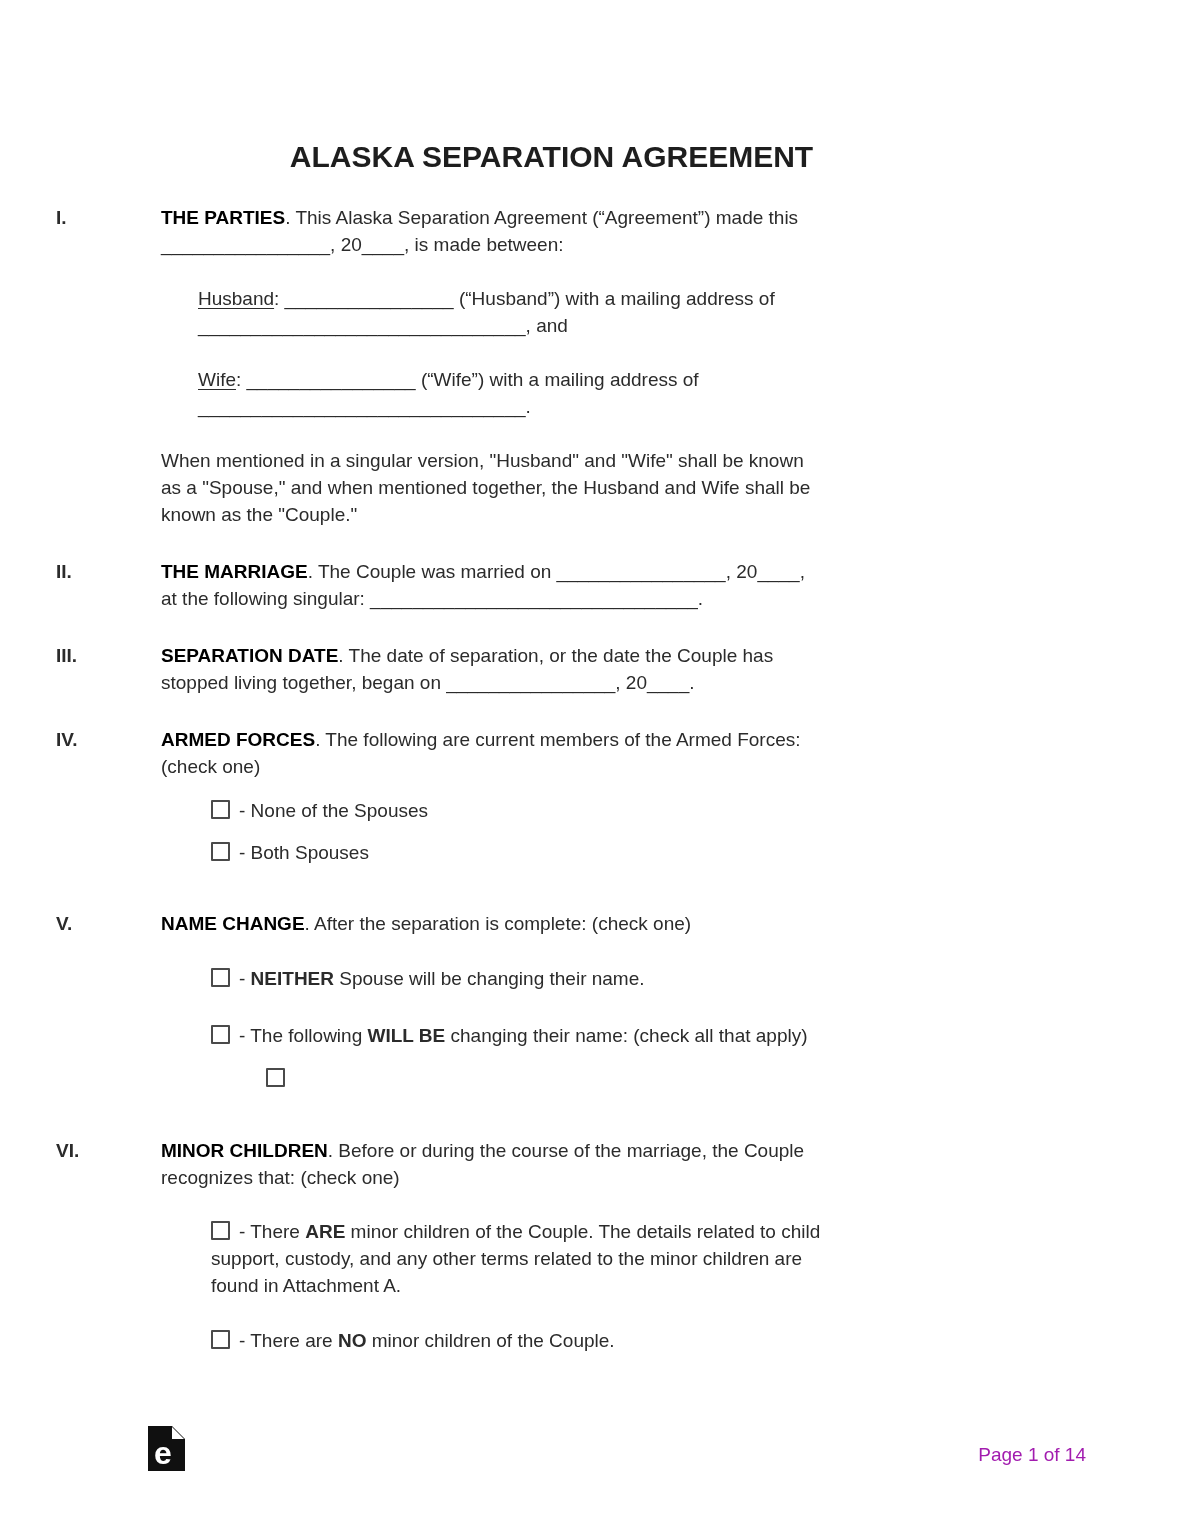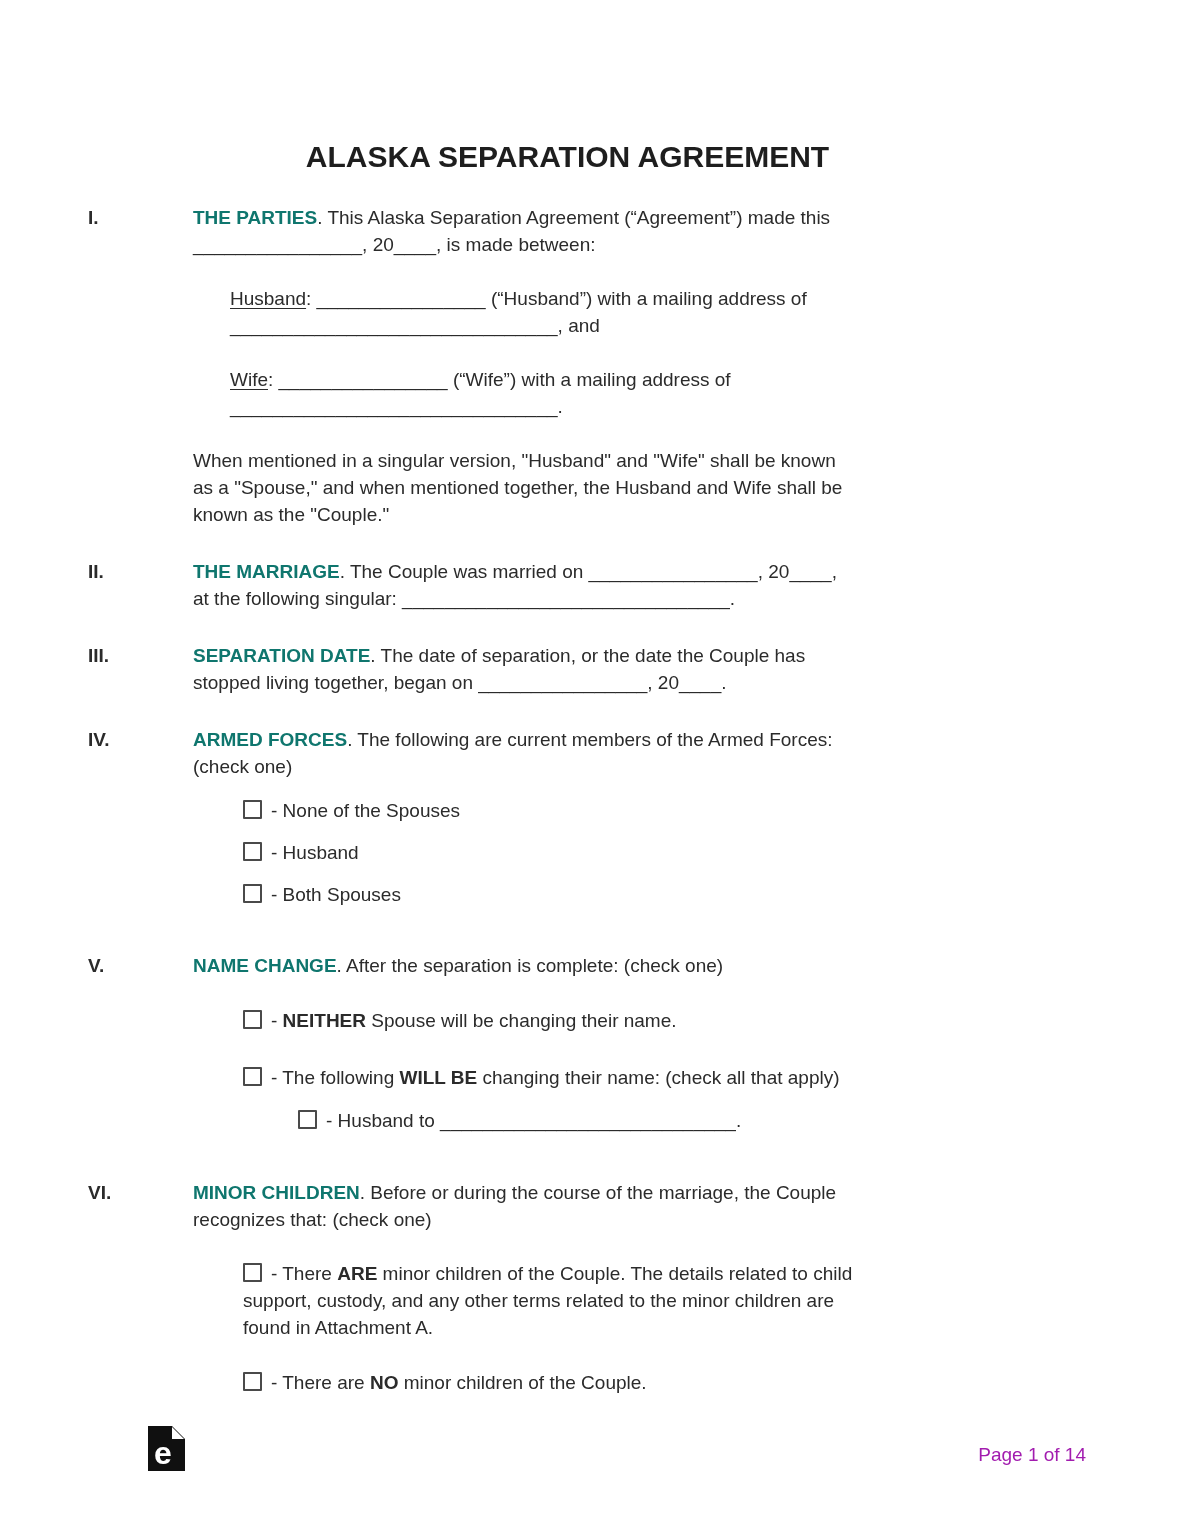--- a/index.html
+++ b/index.html
@@ -12,21 +12,21 @@
     height: 1536px;
     position: relative;
     overflow: hidden;
     font-family: "Liberation Sans", sans-serif;
     color: #2b2b2b;
     font-size: 19px;
   }
   .doc {
     box-sizing: border-box;
     width: 1187px;
-    padding: 140px 140px 0 88px;
+    padding: 140px 140px 0 56px;
   }
   .doc-title {
     margin: 0 0 30px 0;
     text-align: center;
     font-size: 30px;
     font-weight: 700;
     letter-spacing: 0px;
     color: #1e1e1e;
   }
   .sec {
@@ -38,21 +38,21 @@
     font-weight: 700;
     line-height: 27px;
   }
   .content { min-width: 0; }
   .para {
     margin: 0 0 27px 0;
     line-height: 27px;
     white-space: pre-wrap;
   }
   .para:last-child { margin-bottom: 0; }
-  .para b { font-weight: 700; color: #0f766e; }
+  .para b { font-weight: 700; color: #000000; }
   .indent { margin-left: 37px; }
   .ul { text-decoration: underline; text-underline-offset: 3px; }
   .check-list { margin-left: 38px; }
   .check-row {
     margin: 12px;
     line-height: 30px;
     white-space: pre-wrap;
   }
   .check-row.tall { line-height: 32px; }
   .check-row.wrap3 { line-height: 27px; margin-bottom: 27px; }
@@ -119,34 +119,33 @@
     </div>
   </div>
 
   <div class="sec">
     <div class="numeral">IV.</div>
     <div class="content">
       <p class="para" style="margin-bottom:16px"><b>ARMED FORCES</b><span>. The following are current members of the Armed Forces:
 (check one)</span></p>
       <div class="check-list">
         <p class="check-row"><span class="checkbox"></span><span>- None of the Spouses</span></p>
-        <p class="check-row"><span class="checkbox"></span><span>- Husband</span></p>
         <p class="check-row"><span class="checkbox"></span><span>- Both Spouses</span></p>
       </div>
     </div>
   </div>
 
   <div class="sec">
     <div class="numeral">V.</div>
     <div class="content">
       <p class="para"><b>NAME CHANGE</b><span>. After the separation is complete: (check one)</span></p>
       <div class="check-list">
         <p class="check-row gap-after"><span class="checkbox"></span><span>- </span><b>NEITHER</b><span> Spouse will be changing their name.</span></p>
         <p class="check-row"><span class="checkbox"></span><span>- The following </span><b>WILL BE</b><span> changing their name: (check all that apply)</span></p>
-        <p class="check-row tall sub"><span class="checkbox"></span><span>- Husband to ____________________________.</span></p>
+        <p class="check-row tall sub"><span class="checkbox"></span></p>
       </div>
     </div>
   </div>
 
   <div class="sec">
     <div class="numeral">VI.</div>
     <div class="content">
       <p class="para"><b>MINOR CHILDREN</b><span>. Before or during the course of the marriage, the Couple
 recognizes that: (check one)</span></p>
       <div class="check-list">

